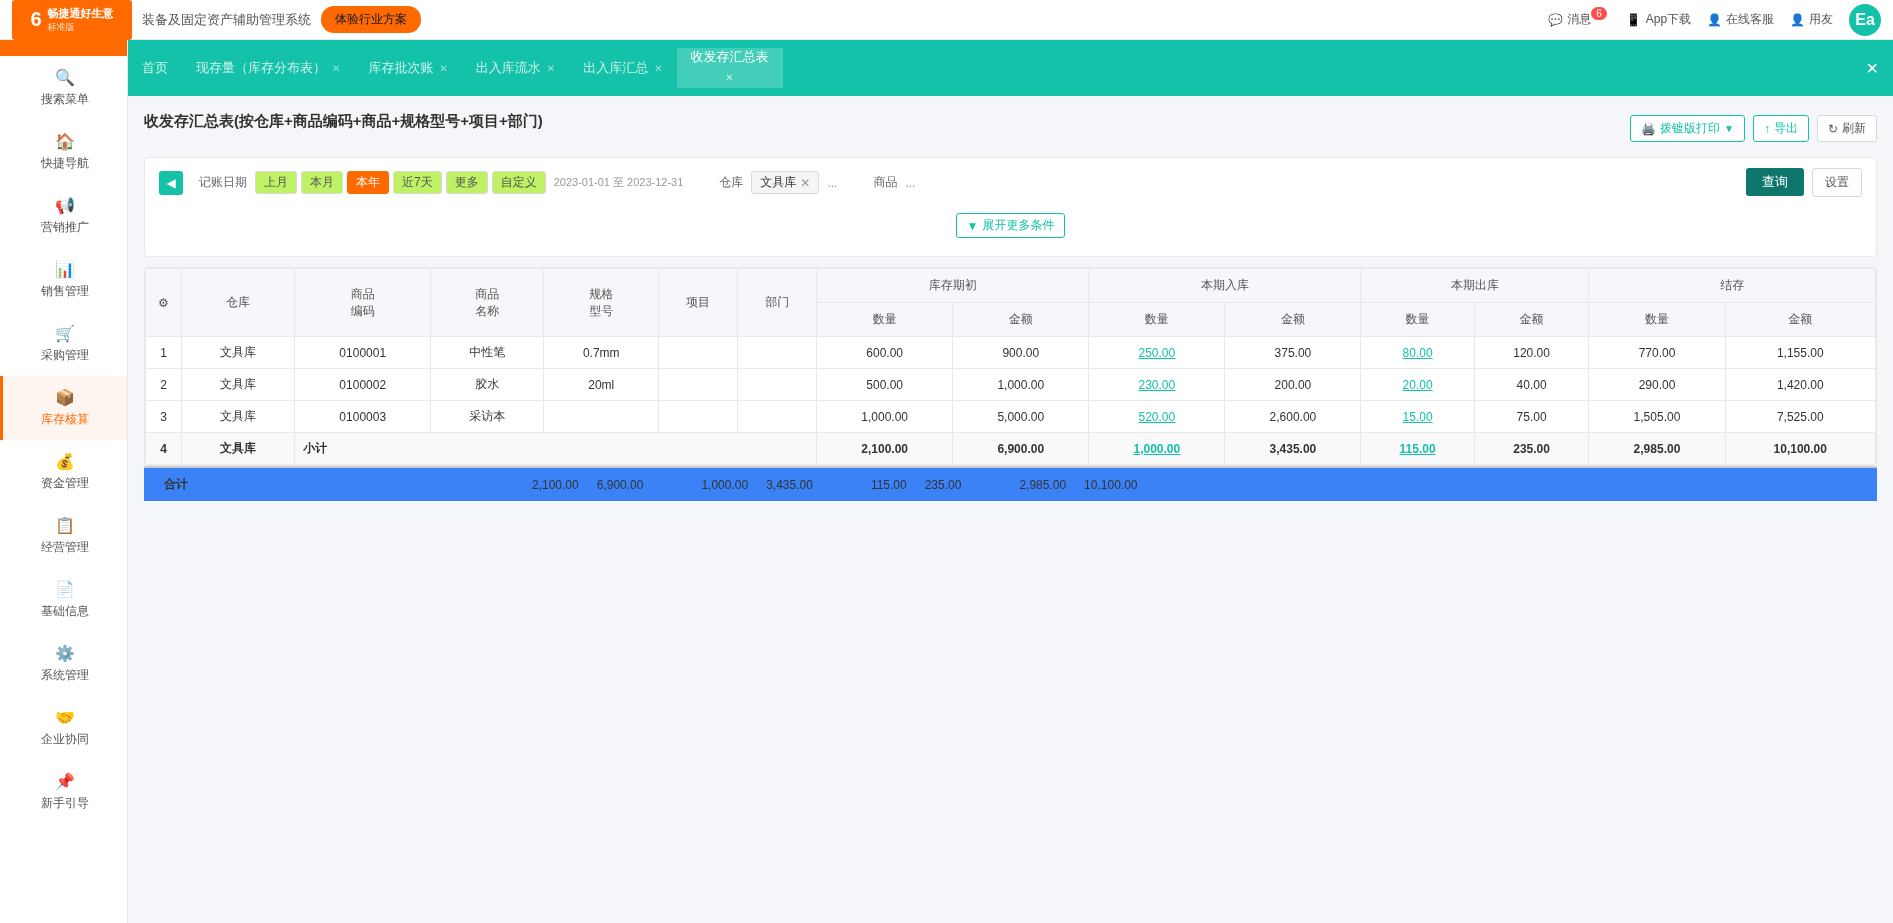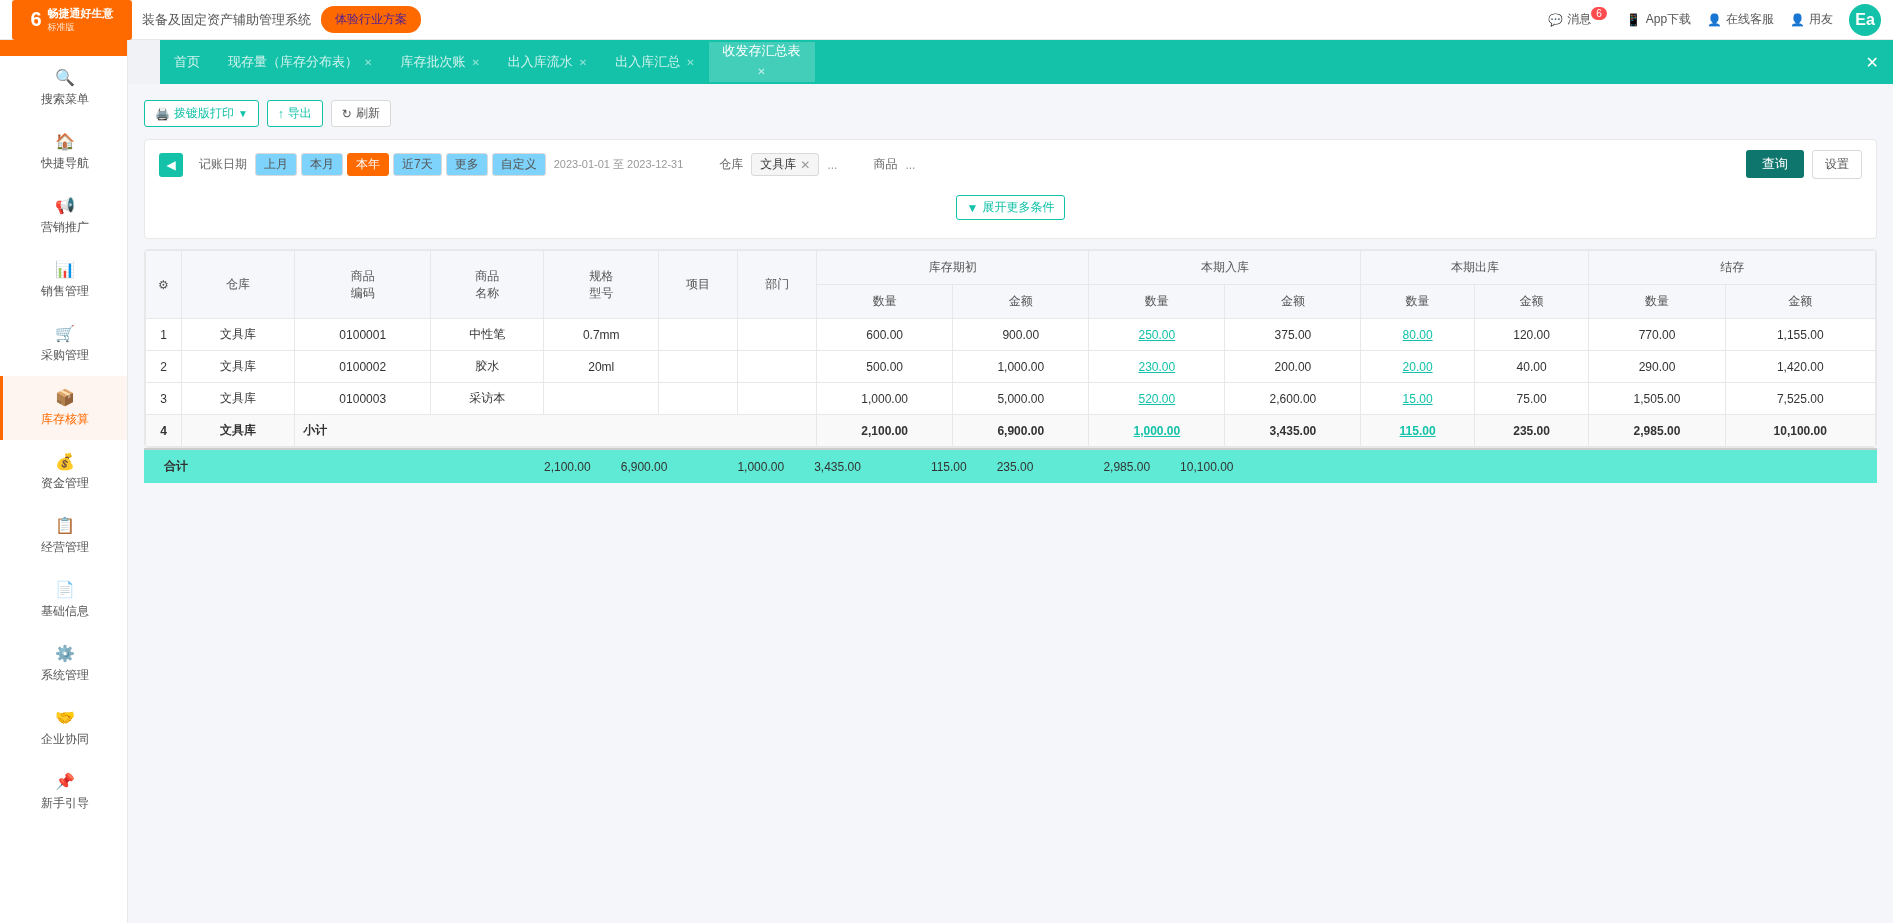--- a/index.html
+++ b/index.html
@@ -14,33 +14,33 @@
     .sidebar { width: 128px; background: #fff; border-right: 1px solid #e8e8e8; display: flex; flex-direction: column; }
     .sidebar-logo { height: 56px; background: #ff6a00; display: flex; flex-direction: column; align-items: center; justify-content: center; }
     .sidebar-item { display: flex; flex-direction: column; align-items: center; padding: 12px 0; cursor: pointer; color: #555; font-size: 12px; gap: 4px; border-left: 3px solid transparent; }
     .sidebar-item.active { background: #fff5f0; color: #ff6a00; border-left: 3px solid #ff6a00; }
     .sidebar-item .icon { font-size: 16px; }
 
     
     .content-area { flex: 1; display: flex; flex-direction: column; overflow: hidden; }
 
     
-    .tab-bar { height: 44px; background: #13c2a8; display: flex; align-items: center; padding: 12px 0; flex-shrink: 0; margin-left: 32px; }
+    .tab-bar { height: 56px; background: #13c2a8; display: flex; align-items: center; padding: 12px 0; flex-shrink: 0; }
     .tab-item { height: 40px; display: flex; align-items: center; padding: 0 14px; cursor: pointer; color: rgba(255,255,255,0.8); font-size: 13px; gap: 6px; white-space: nowrap; }
     .tab-item.active { background: rgba(255,255,255,0.2); color: #fff; font-weight: 500; flex-direction: column; }
     .tab-close { font-size: 10px; opacity: 0.7; cursor: pointer; }
     .tab-bar-close { margin-left: auto; padding: 0 14px; color: #fff; cursor: pointer; font-size: 16px; }
 
     
     .page-content { flex: 1; padding: 16px; overflow-y: auto; background: #f5f6fa; }
     .page-title { font-size: 15px; font-weight: bold; color: #333; margin-bottom: 14px; }
     .filter-section { display: flex; align-items: center; gap: 8px; }
     .filter-label { color: #666; white-space: nowrap; }
     .date-btns { display: flex; gap: 4px; }
-    .date-btn { padding: 2px 8px; border: 1px solid #d9d9d9; border-radius: 3px; cursor: pointer; color: #555; background: #7dd3fc; font-size: 12px; }
+    .date-btn { padding: 2px 8px; border: 1px solid #d9d9d9; border-radius: 3px; cursor: pointer; color: #555; background: #bef264; font-size: 12px; }
     .date-btn.active { background: #ff6a00; color: #fff; border-color: #ff6a00; }
     .date-range-text { color: #999; font-size: 11px; }
     .warehouse-tag { display: flex; align-items: center; gap: 4px; background: #f5f5f5; border: 1px solid #d9d9d9; border-radius: 3px; padding: 2px 8px; }
     .warehouse-tag .remove { cursor: pointer; color: #999; font-size: 12px; }
     .filter-more { color: #999; cursor: pointer; }
     .expand-btn { display: flex; align-items: center; gap: 4px; color: #13c2a8; cursor: pointer; font-size: 12px; border: 1px solid #13c2a8; border-radius: 3px; padding: 3px 10px; margin: 8px auto; width: fit-content; }
     .toolbar-right { display: flex; gap: 8px; align-items: center; }
     .btn-print { display: flex; align-items: center; gap: 4px; border: 1px solid #13c2a8; color: #13c2a8; background: #fff; border-radius: 3px; padding: 4px 10px; cursor: pointer; font-size: 12px; }
     .btn-export { display: flex; align-items: center; gap: 4px; border: 1px solid #13c2a8; color: #13c2a8; background: #fff; border-radius: 3px; padding: 4px 10px; cursor: pointer; font-size: 12px; }
     .btn-refresh { display: flex; align-items: center; gap: 4px; border: 1px solid #d9d9d9; color: #555; background: #fff; border-radius: 3px; padding: 4px 10px; cursor: pointer; font-size: 12px; }
@@ -54,30 +54,30 @@
     .data-table .subtotal td { font-weight: bold; background: #f9f9f9; }
     .link-text { color: #13c2a8; text-decoration: underline; cursor: pointer; text-align: right; }
     .th-group { text-align: center; }
     .col-num { width: 36px; }
 
     
     .app-header { height: 40px; background: #fff; display: flex; align-items: center; padding: 0 12px; border-bottom: 1px solid #e8e8e8; justify-content: space-between; }
     .app-header-left { display: flex; align-items: center; gap: 10px; }
     .sys-name { font-size: 13px; color: #555; }
     .header-btn { font-size: 12px; color: #555; cursor: pointer; display: flex; align-items: center; gap: 4px; }
-    .btn-experience { background: #ff6a00; color: #4c1d95; border: none; border-radius: 13px; padding: 5px 14px; cursor: pointer; font-size: 12px; }
+    .btn-experience { background: #ff6a00; color: #0f172a; border: none; border-radius: 13px; padding: 5px 14px; cursor: pointer; font-size: 12px; }
     .badge { background: #ff4d4f; color: #fff; border-radius: 8px; padding: 1px 5px; font-size: 10px; position: relative; top: -6px; left: -4px; }
 
     .filter-top-row { display: flex; align-items: center; gap: 16px; width: 100%; }
 
     .expand-row { display: flex; justify-content: center; }
 
     
     .table-container { background: #fff; border-radius: 4px; overflow: hidden; border: 1px solid #e8e8e8; }
-    .bottom-bar { background: #5eead4; border-top: 2px solid #ccc; display: flex; align-items: center; padding: 8px 20px; gap: 30px; position: sticky; bottom: 0; }
+    .bottom-bar { background: #3b82f6; border-top: 2px solid #ccc; display: flex; align-items: center; padding: 8px 20px; gap: 18px; position: sticky; bottom: 0; }
   </style>
 </head>
 <body>
 
 <div class="app-container">
   <div class="app-header">
     <div class="app-header-left">
       <div class="sidebar-logo" style="width:120px;height:40px;border-radius:3px;flex-direction:row;gap:6px;padding:0 10px;">
         <span style="font-size:20px;color:#fff;font-weight:bold;">6</span>
         <div>
@@ -191,20 +191,21 @@
           <div class="tab-item active">
             <span>收发存汇总表</span>
             <span class="tab-close">✕</span>
           </div>
           <div class="tab-bar-close">✕</div>
         </div>
 
       <div class="page-content">
 
         <div style="display:flex;align-items:center;justify-content:space-between;margin-bottom:12px;">
+          <div class="page-title">收发存汇总表(按仓库+商品编码+商品+规格型号+项目+部门)</div>
           <div class="toolbar-right">
             <button class="btn-print">
               <span>🖨️</span>
               <span>拨镀版打印</span>
               <span style="font-size:10px;">▼</span>
             </button>
             <button class="btn-export">
               <span>↑</span>
               <span>导出</span>
             </button>

